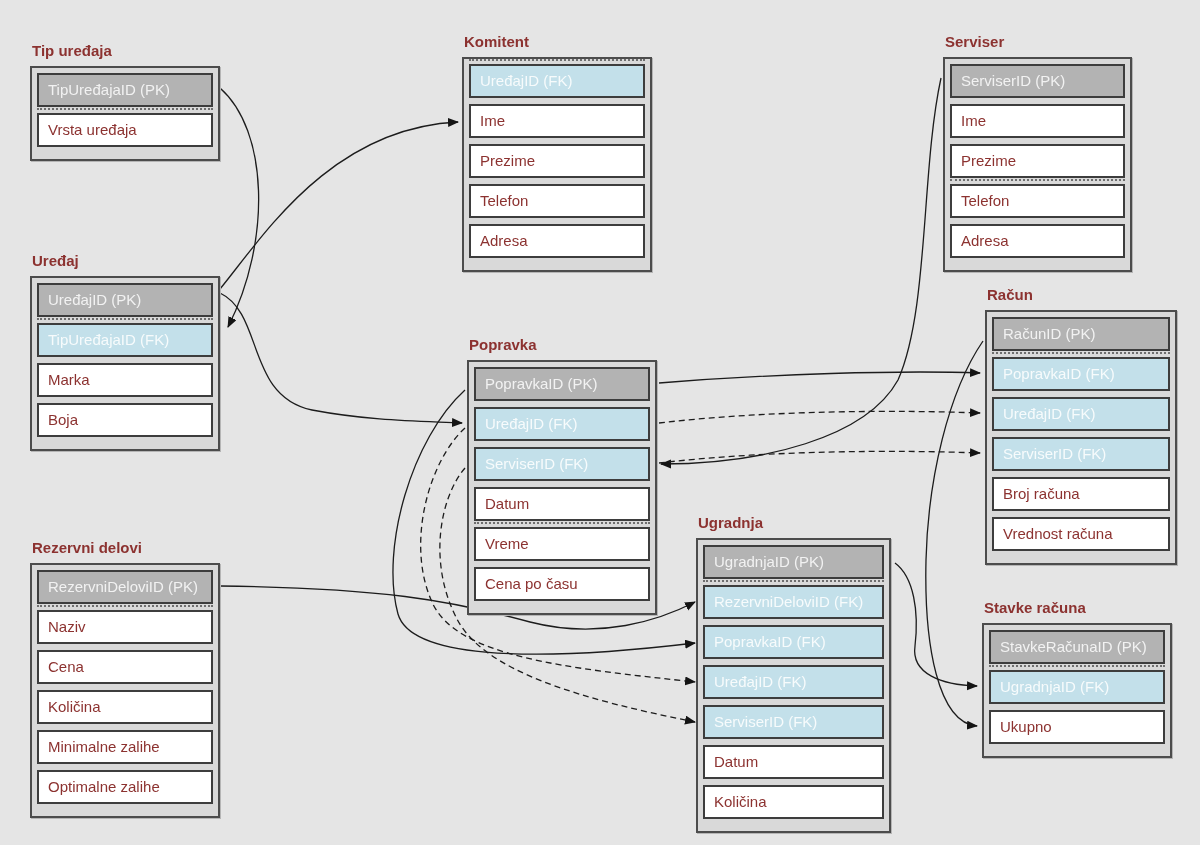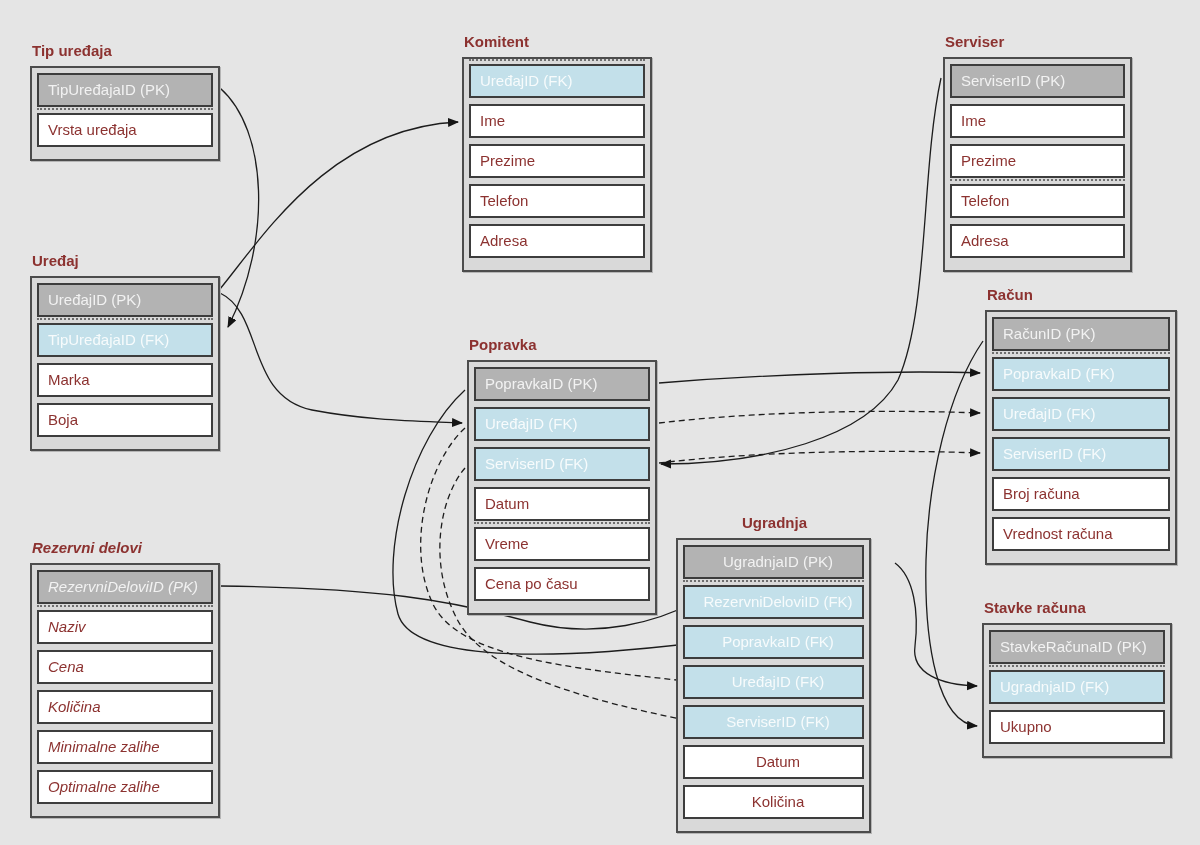--- a/index.html
+++ b/index.html
@@ -113,33 +113,33 @@
       <div class="table-frame">
         <div class="field-row row-pk">RačunID (PK)</div>
         <div class="row-divider"></div>
         <div class="field-row row-fk">PopravkaID (FK)</div>
         <div class="field-row row-fk">UređajID (FK)</div>
         <div class="field-row row-fk">ServiserID (FK)</div>
         <div class="field-row row-plain">Broj računa</div>
         <div class="field-row row-plain">Vrednost računa</div>
       </div>
     </div>
-    <div class="table-block" style="left: 30px; top: 539px; width: 190px; font-style: italic;">
+    <div class="table-block" style="left: 30px; top: 539px; width: 190px;">
       <div class="table-title">Rezervni delovi</div>
       <div class="table-frame">
         <div class="field-row row-pk">RezervniDeloviID (PK)</div>
         <div class="row-divider"></div>
         <div class="field-row row-plain">Naziv</div>
         <div class="field-row row-plain">Cena</div>
         <div class="field-row row-plain">Količina</div>
         <div class="field-row row-plain">Minimalne zalihe</div>
         <div class="field-row row-plain">Optimalne zalihe</div>
       </div>
     </div>
-    <div class="table-block" style="left: 676px; top: 514px; width: 195px; text-align: center;">
+    <div class="table-block" style="left: 696px; top: 514px; width: 195px;">
       <div class="table-title">Ugradnja</div>
       <div class="table-frame">
         <div class="field-row row-pk">UgradnjaID (PK)</div>
         <div class="row-divider"></div>
         <div class="field-row row-fk">RezervniDeloviID (FK)</div>
         <div class="field-row row-fk">PopravkaID (FK)</div>
         <div class="field-row row-fk">UređajID (FK)</div>
         <div class="field-row row-fk">ServiserID (FK)</div>
         <div class="field-row row-plain">Datum</div>
         <div class="field-row row-plain">Količina</div>

